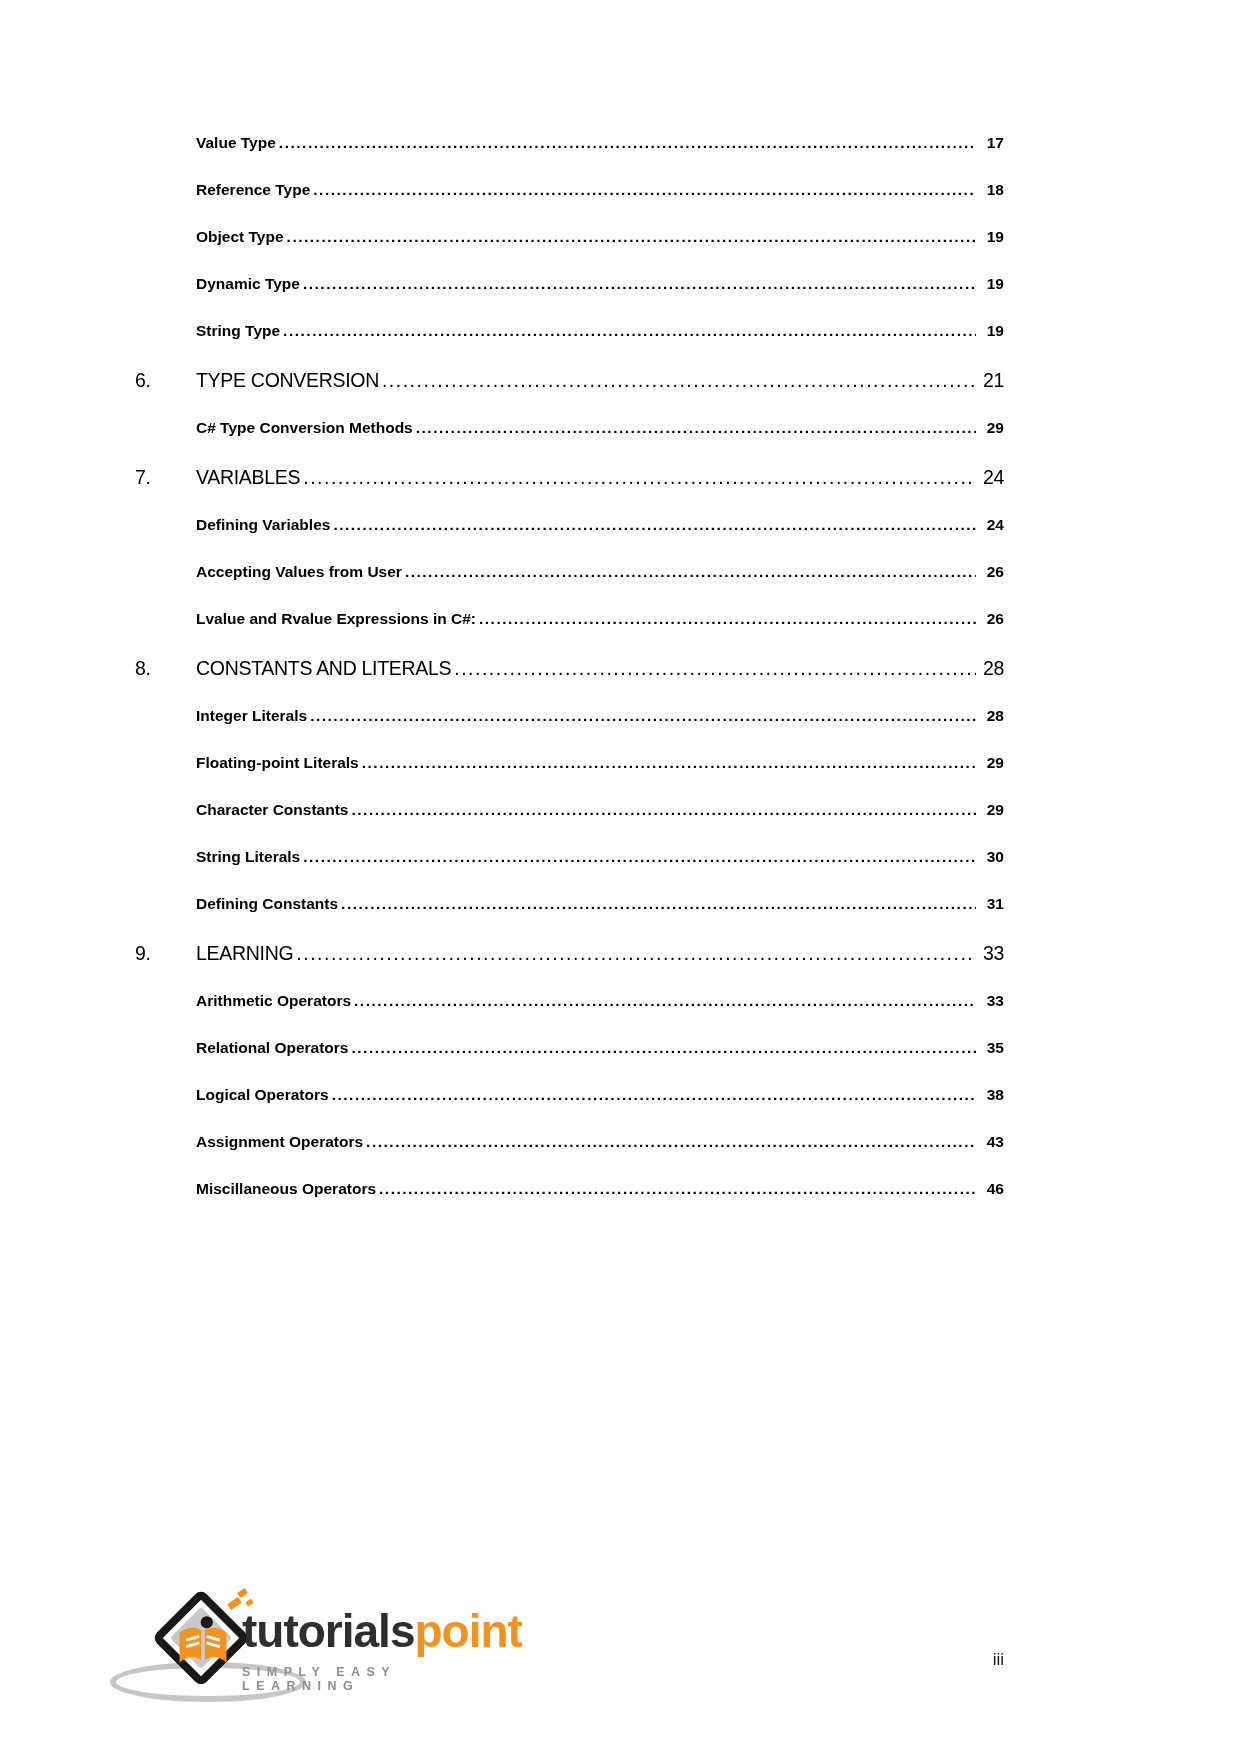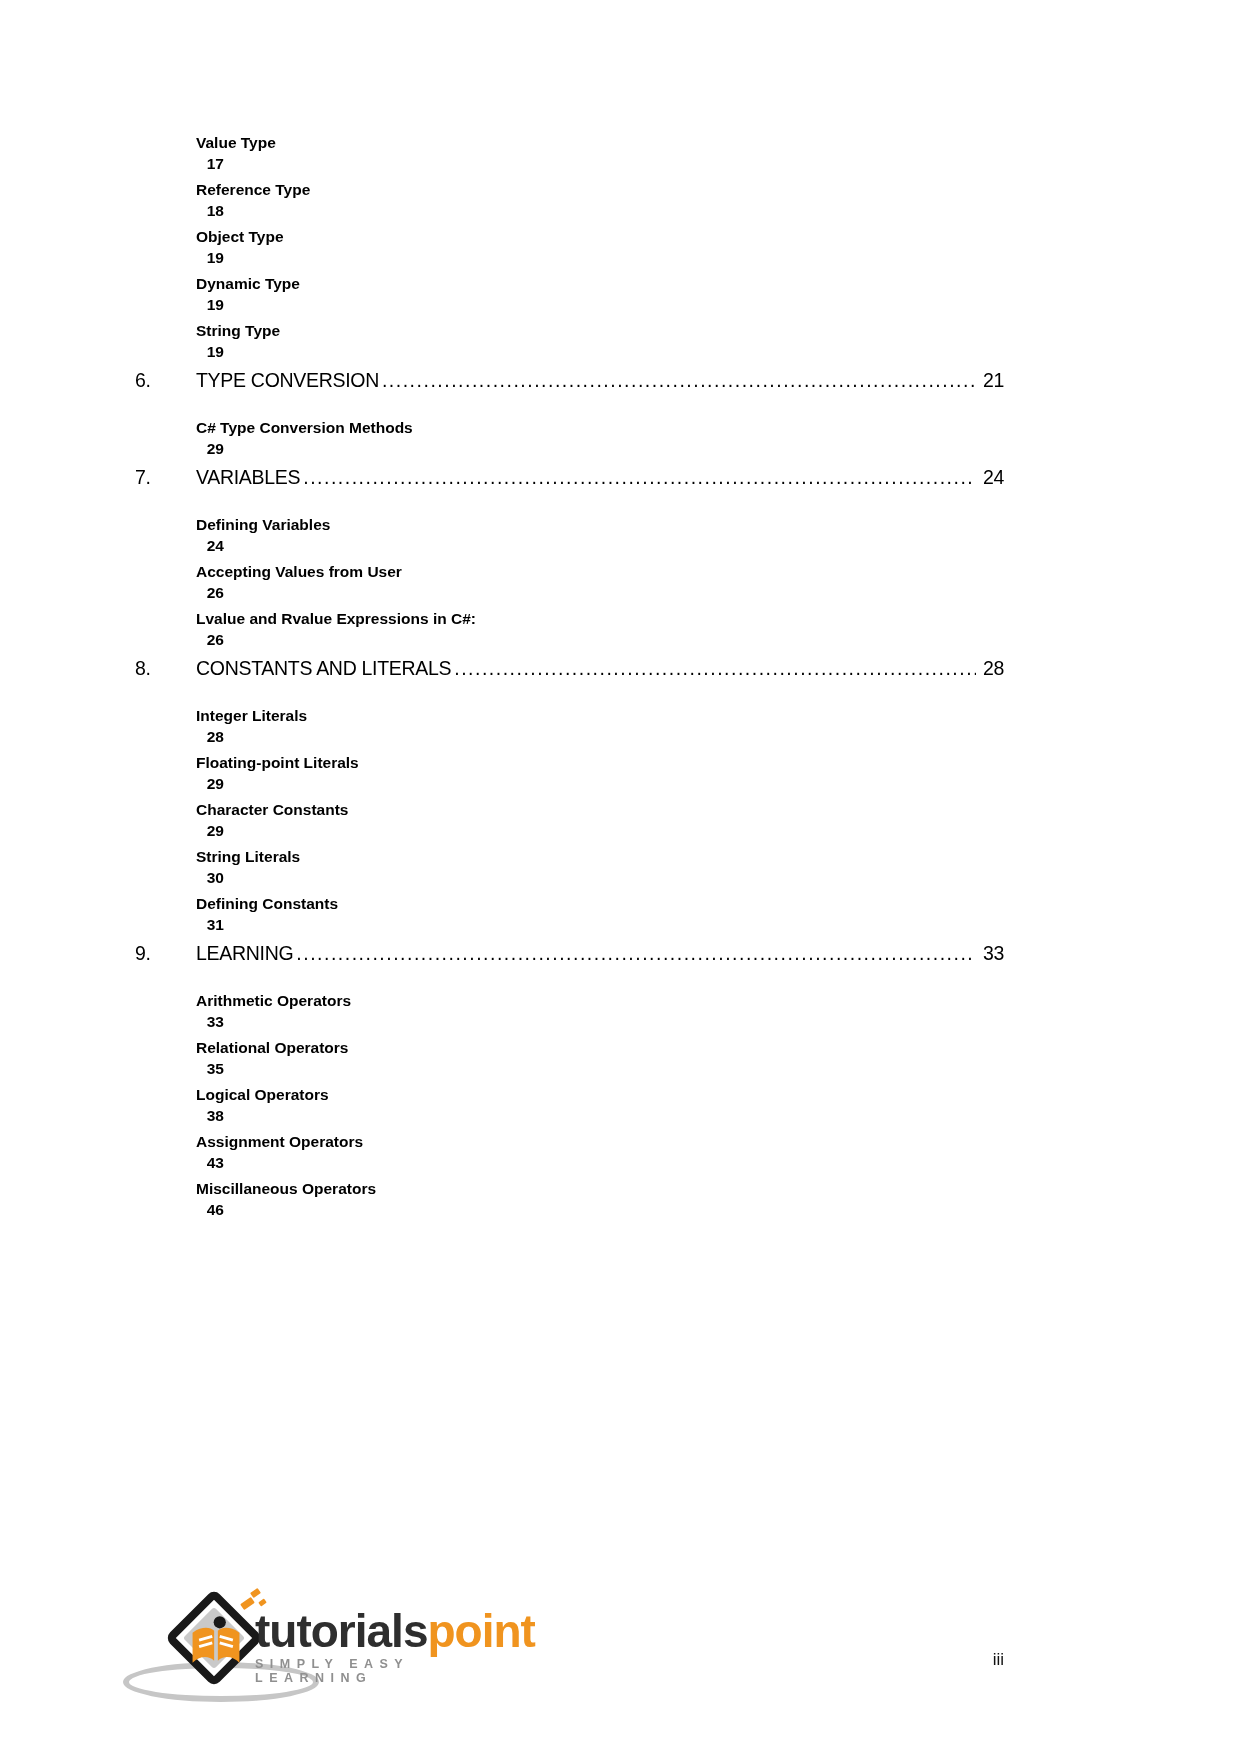--- a/index.html
+++ b/index.html
@@ -24,21 +24,20 @@
     align-items: baseline;
     white-space: nowrap;
   }
   .row.sub {
     padding-left: 61px;
     font-weight: bold;
     font-size: 15.5px;
     line-height: 21px;
     height: 21px;
     margin-bottom: 26px;
-    flex-direction: column;
   }
   .row.section {
     font-size: 19.5px;
     font-weight: 400;
     letter-spacing: -0.3px;
     line-height: 26px;
     height: 26px;
     margin-top: 13px;
     margin-bottom: 24px;
   }
@@ -59,21 +58,21 @@
   
   .footer-page {
     position: absolute;
     right: 237px;
     top: 1650px;
     font-size: 17px;
     color: #111;
   }
   .logo {
     position: absolute;
-    left: 137px;
+    left: 124px;
     top: 1560px;
     width: 380px;
     height: 150px;
   }
   .logo-shadow {
     position: absolute;
     left: -14px;
     top: 102px;
     width: 196px;
     height: 40px;
@@ -113,21 +112,21 @@
   .logo-text { position: absolute; left: 118px; top: 48px; }
   .brand {
     font-size: 46px;
     font-weight: bold;
     letter-spacing: -1px;
     line-height: 46px;
     color: #2e2e2e;
   }
   .brand .accent { color: #f0941f; }
   .tagline {
-    margin-top: 3px;
+    margin-top: 11px;
     font-size: 12.5px;
     font-weight: bold;
     letter-spacing: 6.5px;
     color: #8f8f8f;
   }
 </style>
 </head>
 <body>
 
 <div class="sheet">

